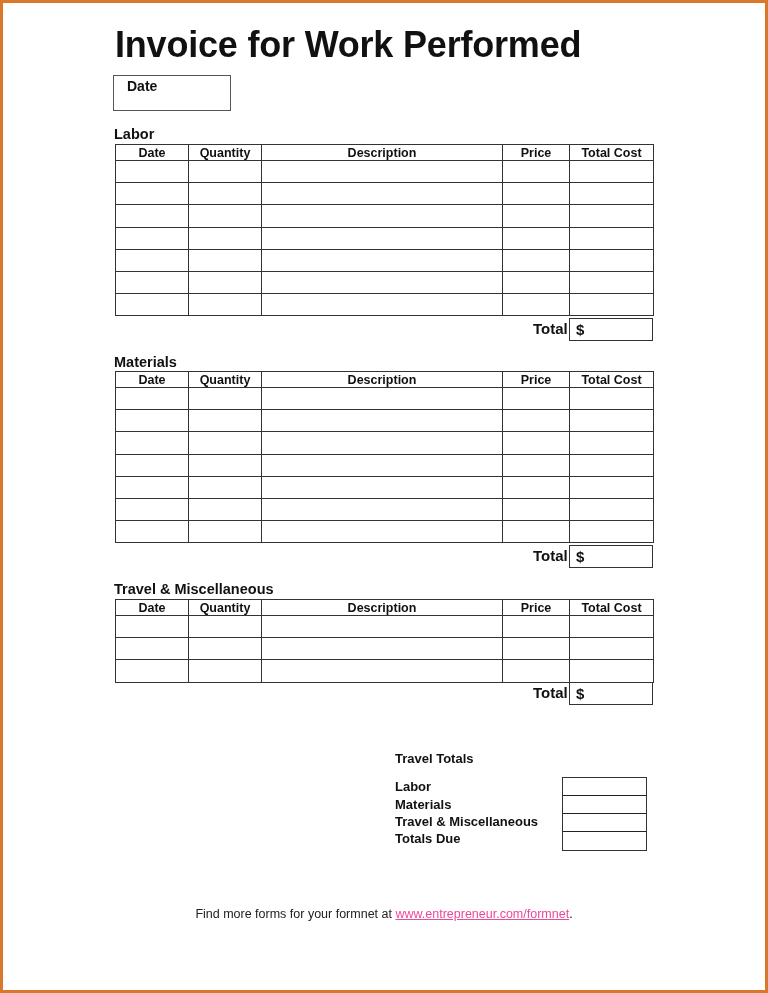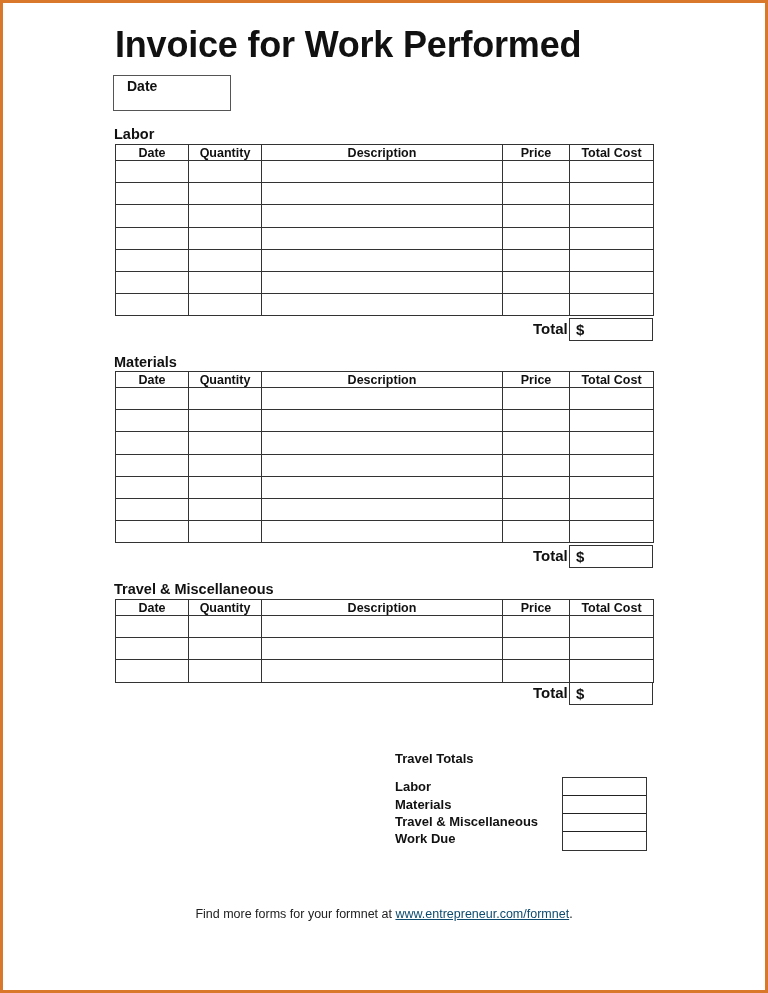--- a/index.html
+++ b/index.html
@@ -20,21 +20,21 @@
   .total-box { position:absolute; left:569px; width:84px; height:23px;
                border:1.5px solid #333; box-sizing:border-box; }
   .total-box span { position:absolute; left:6px; top:2px; font-size:15px; font-weight:bold; }
   .totals-heading { position:absolute; left:395px; top:751px; font-size:13px; font-weight:bold; }
   .totals-label { position:absolute; left:395px; font-size:13px; font-weight:bold; }
   .totals-box { position:absolute; left:562px; top:777px; width:85px;
                 border:1.5px solid #333; box-sizing:border-box; }
   .totals-box div { height:17px; border-bottom:1.5px solid #222; }
   .totals-box div:last-child { height:18px; border-bottom:none; }
   .footer { position:absolute; left:0; width:768px; top:907px; text-align:center; font-size:12.5px; color:#222; }
-  .footer a { color:#0c4a6e; text-decoration:underline; }
+  .footer a { color:#ec4899; text-decoration:underline; }
 </style>
 </head>
 <body>
 
 <div class="page-border"></div>
 
 <h1 class="title">Invoice for Work Performed</h1>
 
 <div class="date-box">
   <span>Date</span>
@@ -234,21 +234,21 @@
 </table>
 <div class="total-label" style="left:533px;top:684px">Total</div>
 <div class="total-box" style="top:682px">
   <span>$</span>
 </div>
 
 <div class="totals-heading">Travel Totals</div>
 <div class="totals-label" style="top:779px">Labor</div>
 <div class="totals-label" style="top:797px">Materials</div>
 <div class="totals-label" style="top:814px">Travel &amp; Miscellaneous</div>
-<div class="totals-label" style="top:831px">Work Due</div>
+<div class="totals-label" style="top:831px">Totals Due</div>
 <div class="totals-box">
   <div></div>
   <div></div>
   <div></div>
   <div></div>
 </div>
 
 <div class="footer">
   <span>Find more forms for your formnet at </span><a>www.entrepreneur.com/formnet</a><span>.</span>
 </div>

